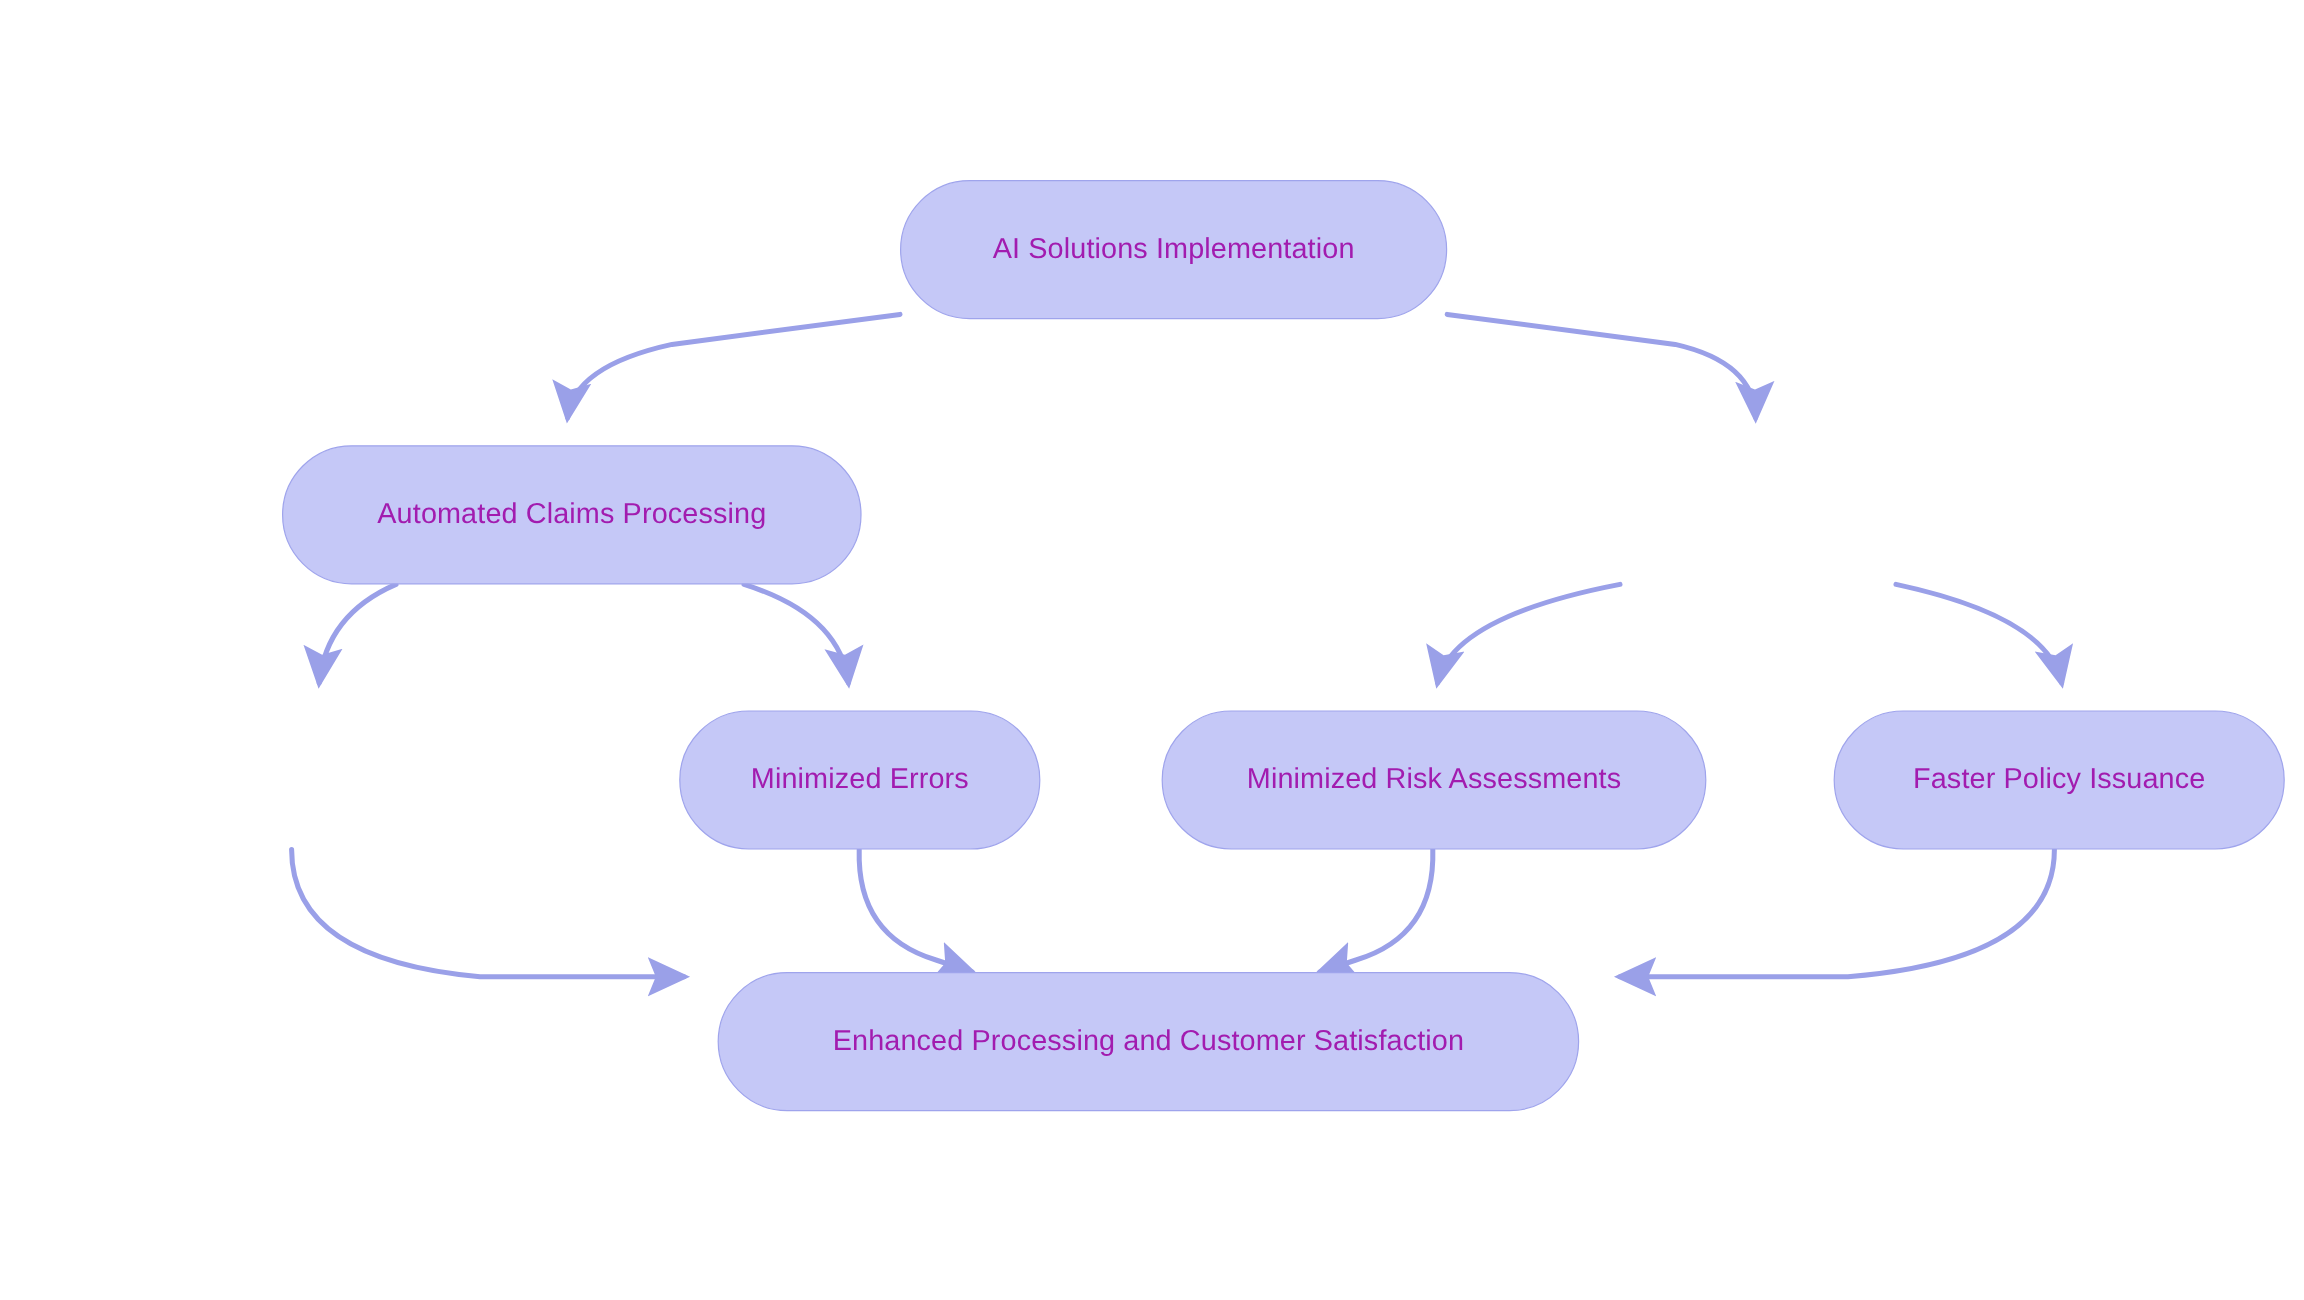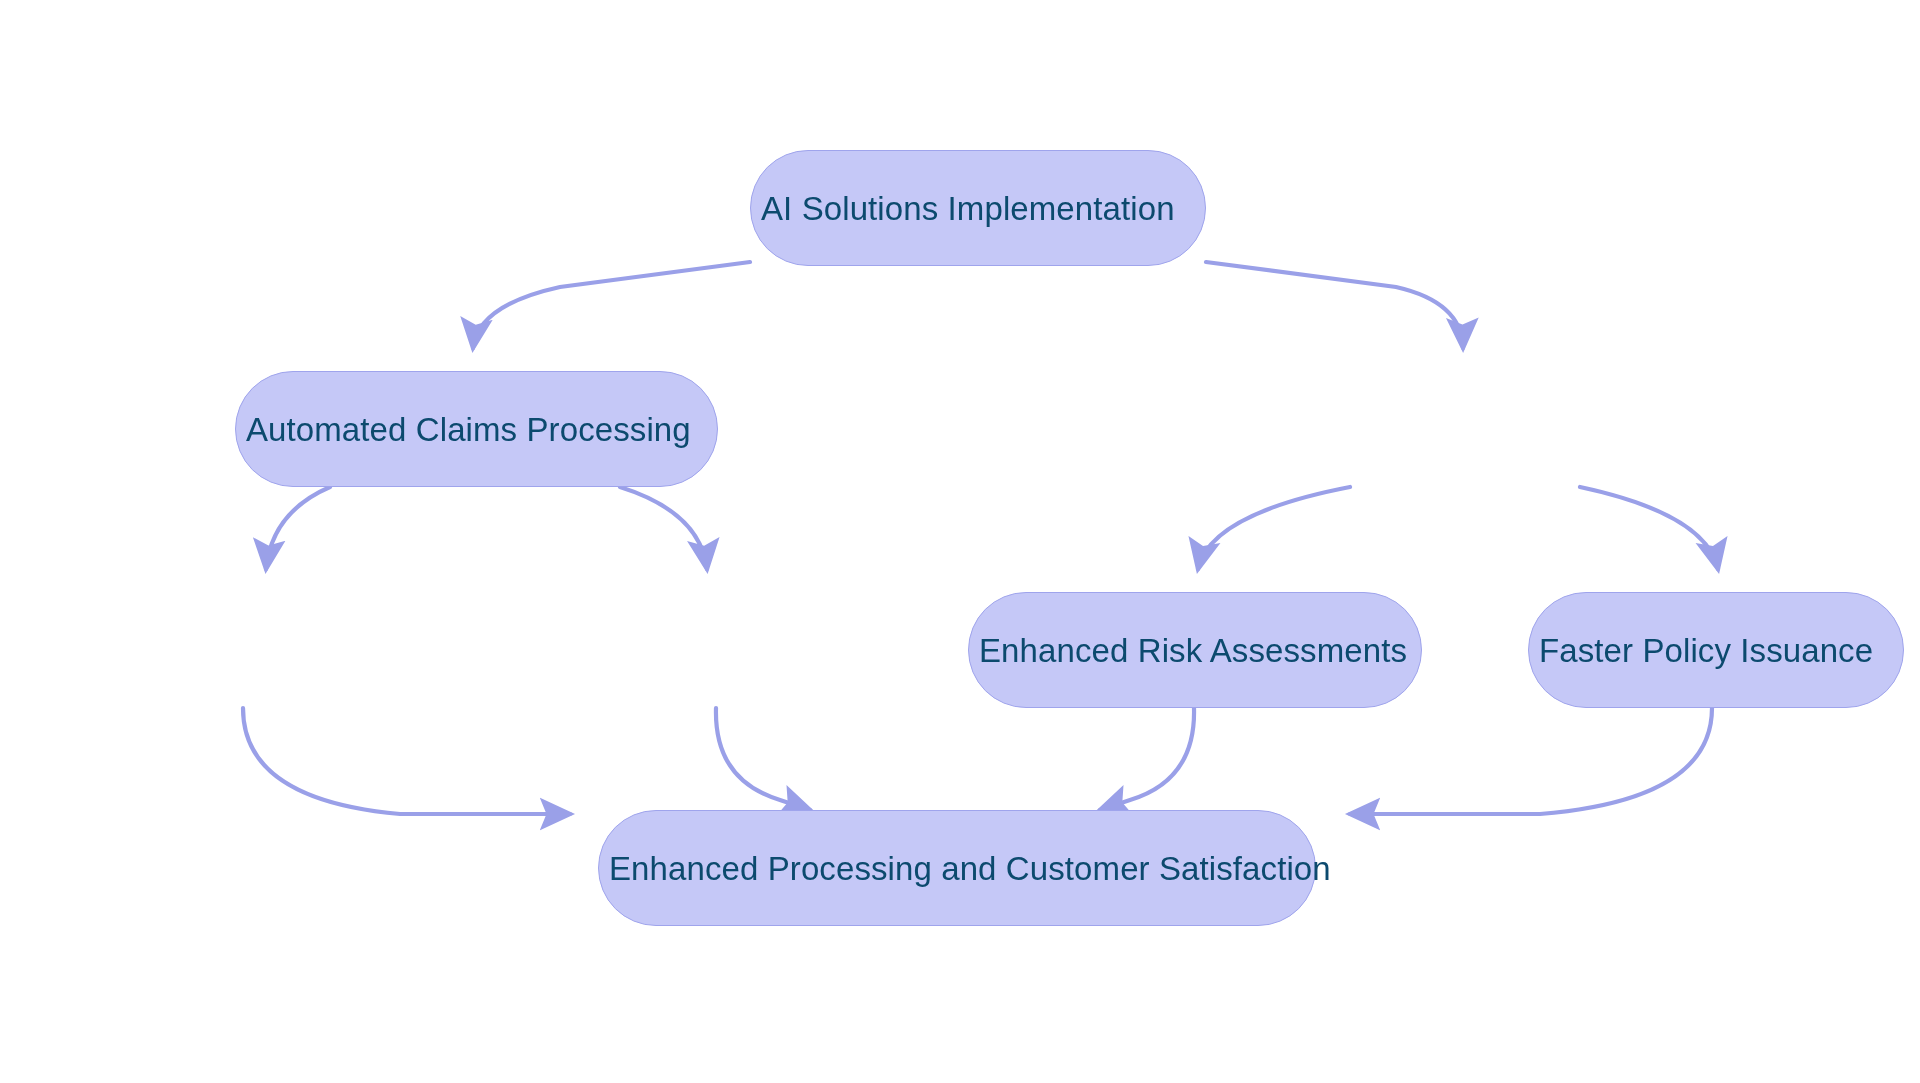--- a/index.html
+++ b/index.html
@@ -24,26 +24,27 @@
     top: 0;
     width: 1920px;
     height: 1083px;
     pointer-events: none;
   }
   .node {
     position: absolute;
     box-sizing: border-box;
     display: flex;
     align-items: center;
+    justify-content: center;
     background: #c5c8f7;
     border: 1.6px solid #9fa4ec;
     border-radius: 999px;
-    color: #0c4a6e;
+    color: #a21caf;
     font-family: "Liberation Sans", sans-serif;
-    font-size: 33px;
+    font-size: 24px;
     font-weight: 400;
     letter-spacing: 0.1px;
     white-space: nowrap;
     line-height: 1;
   }
   .node-label {
     display: block;
     padding: 0 10px;
   }
 </style>
@@ -86,23 +87,26 @@
   <div class="node" style="left:750px; top:150px; width:456px; height:116px;">
     <span class="node-label">AI Solutions Implementation</span>
   </div>
 
   <div class="node" style="left:235px; top:371px; width:483px; height:116px;">
     <span class="node-label">Automated Claims Processing</span>
   </div>
 
 
 
+  <div class="node" style="left:566px; top:592px; width:301px; height:116px;">
+    <span class="node-label">Minimized Errors</span>
+  </div>
 
   <div class="node" style="left:968px; top:592px; width:454px; height:116px;">
-    <span class="node-label">Enhanced Risk Assessments</span>
+    <span class="node-label">Minimized Risk Assessments</span>
   </div>
 
   <div class="node" style="left:1528px; top:592px; width:376px; height:116px;">
     <span class="node-label">Faster Policy Issuance</span>
   </div>
 
   <div class="node" style="left:598px; top:810px; width:718px; height:116px;">
     <span class="node-label">Enhanced Processing and Customer Satisfaction</span>
   </div>
 

